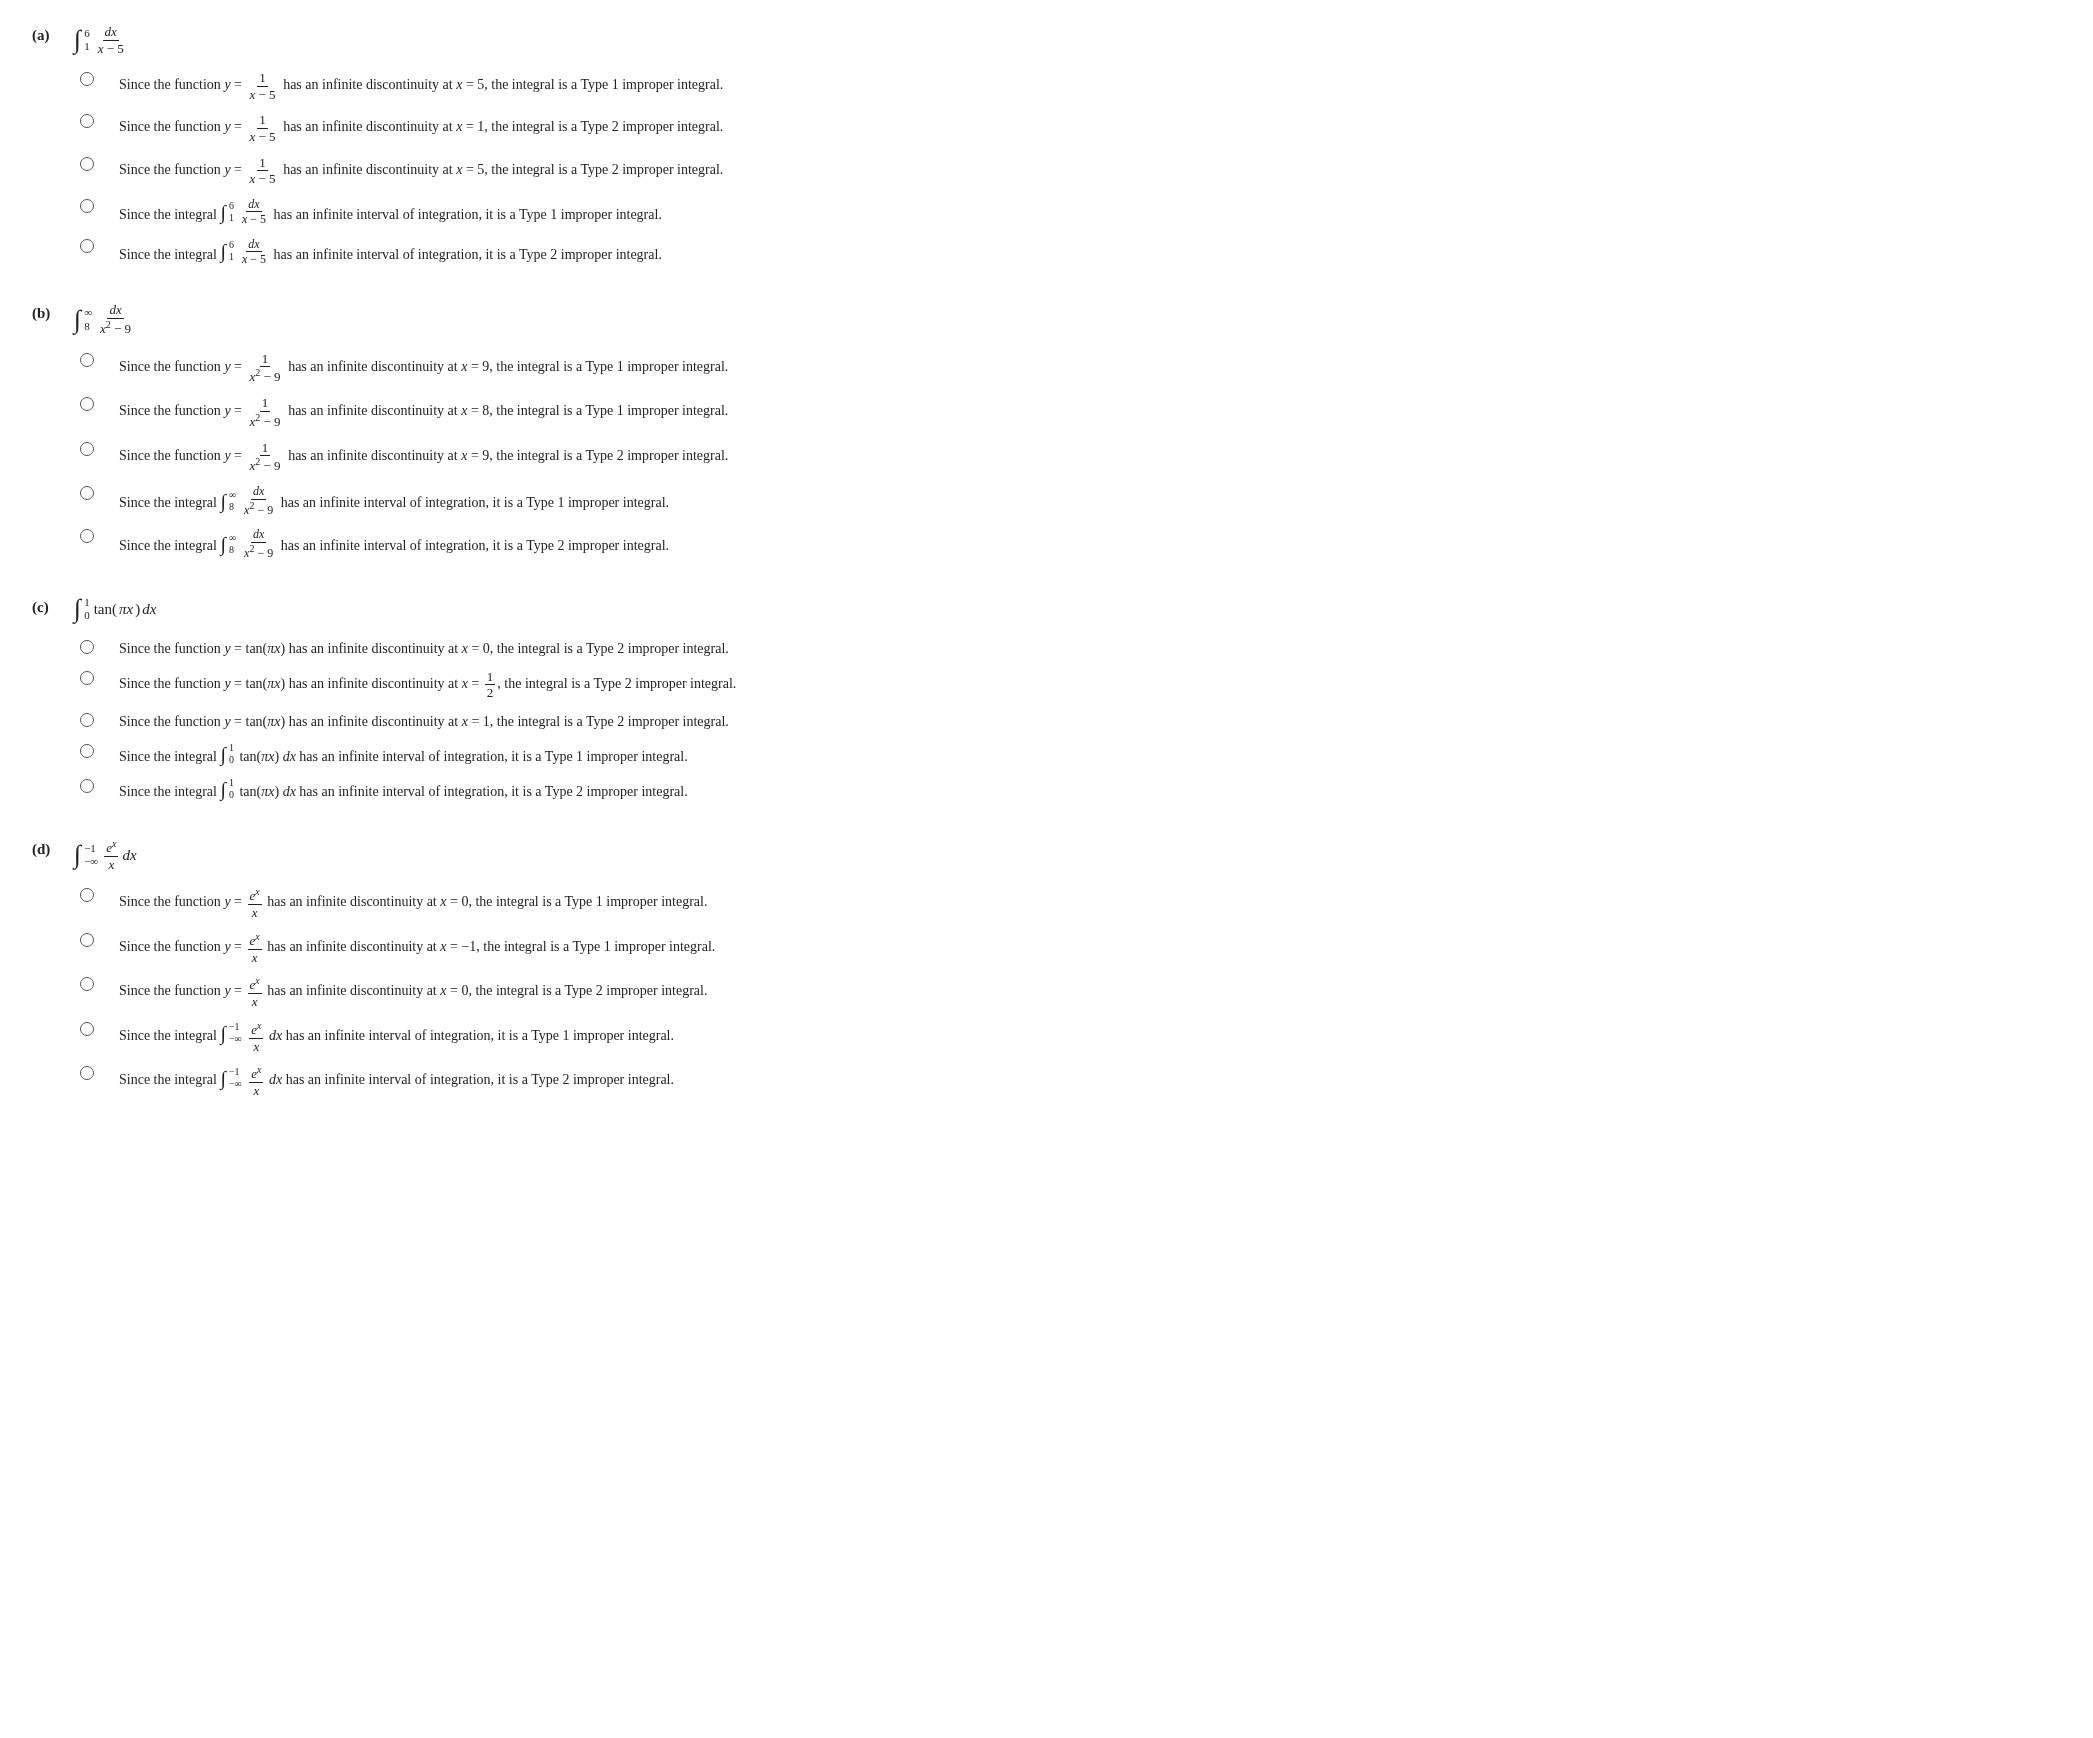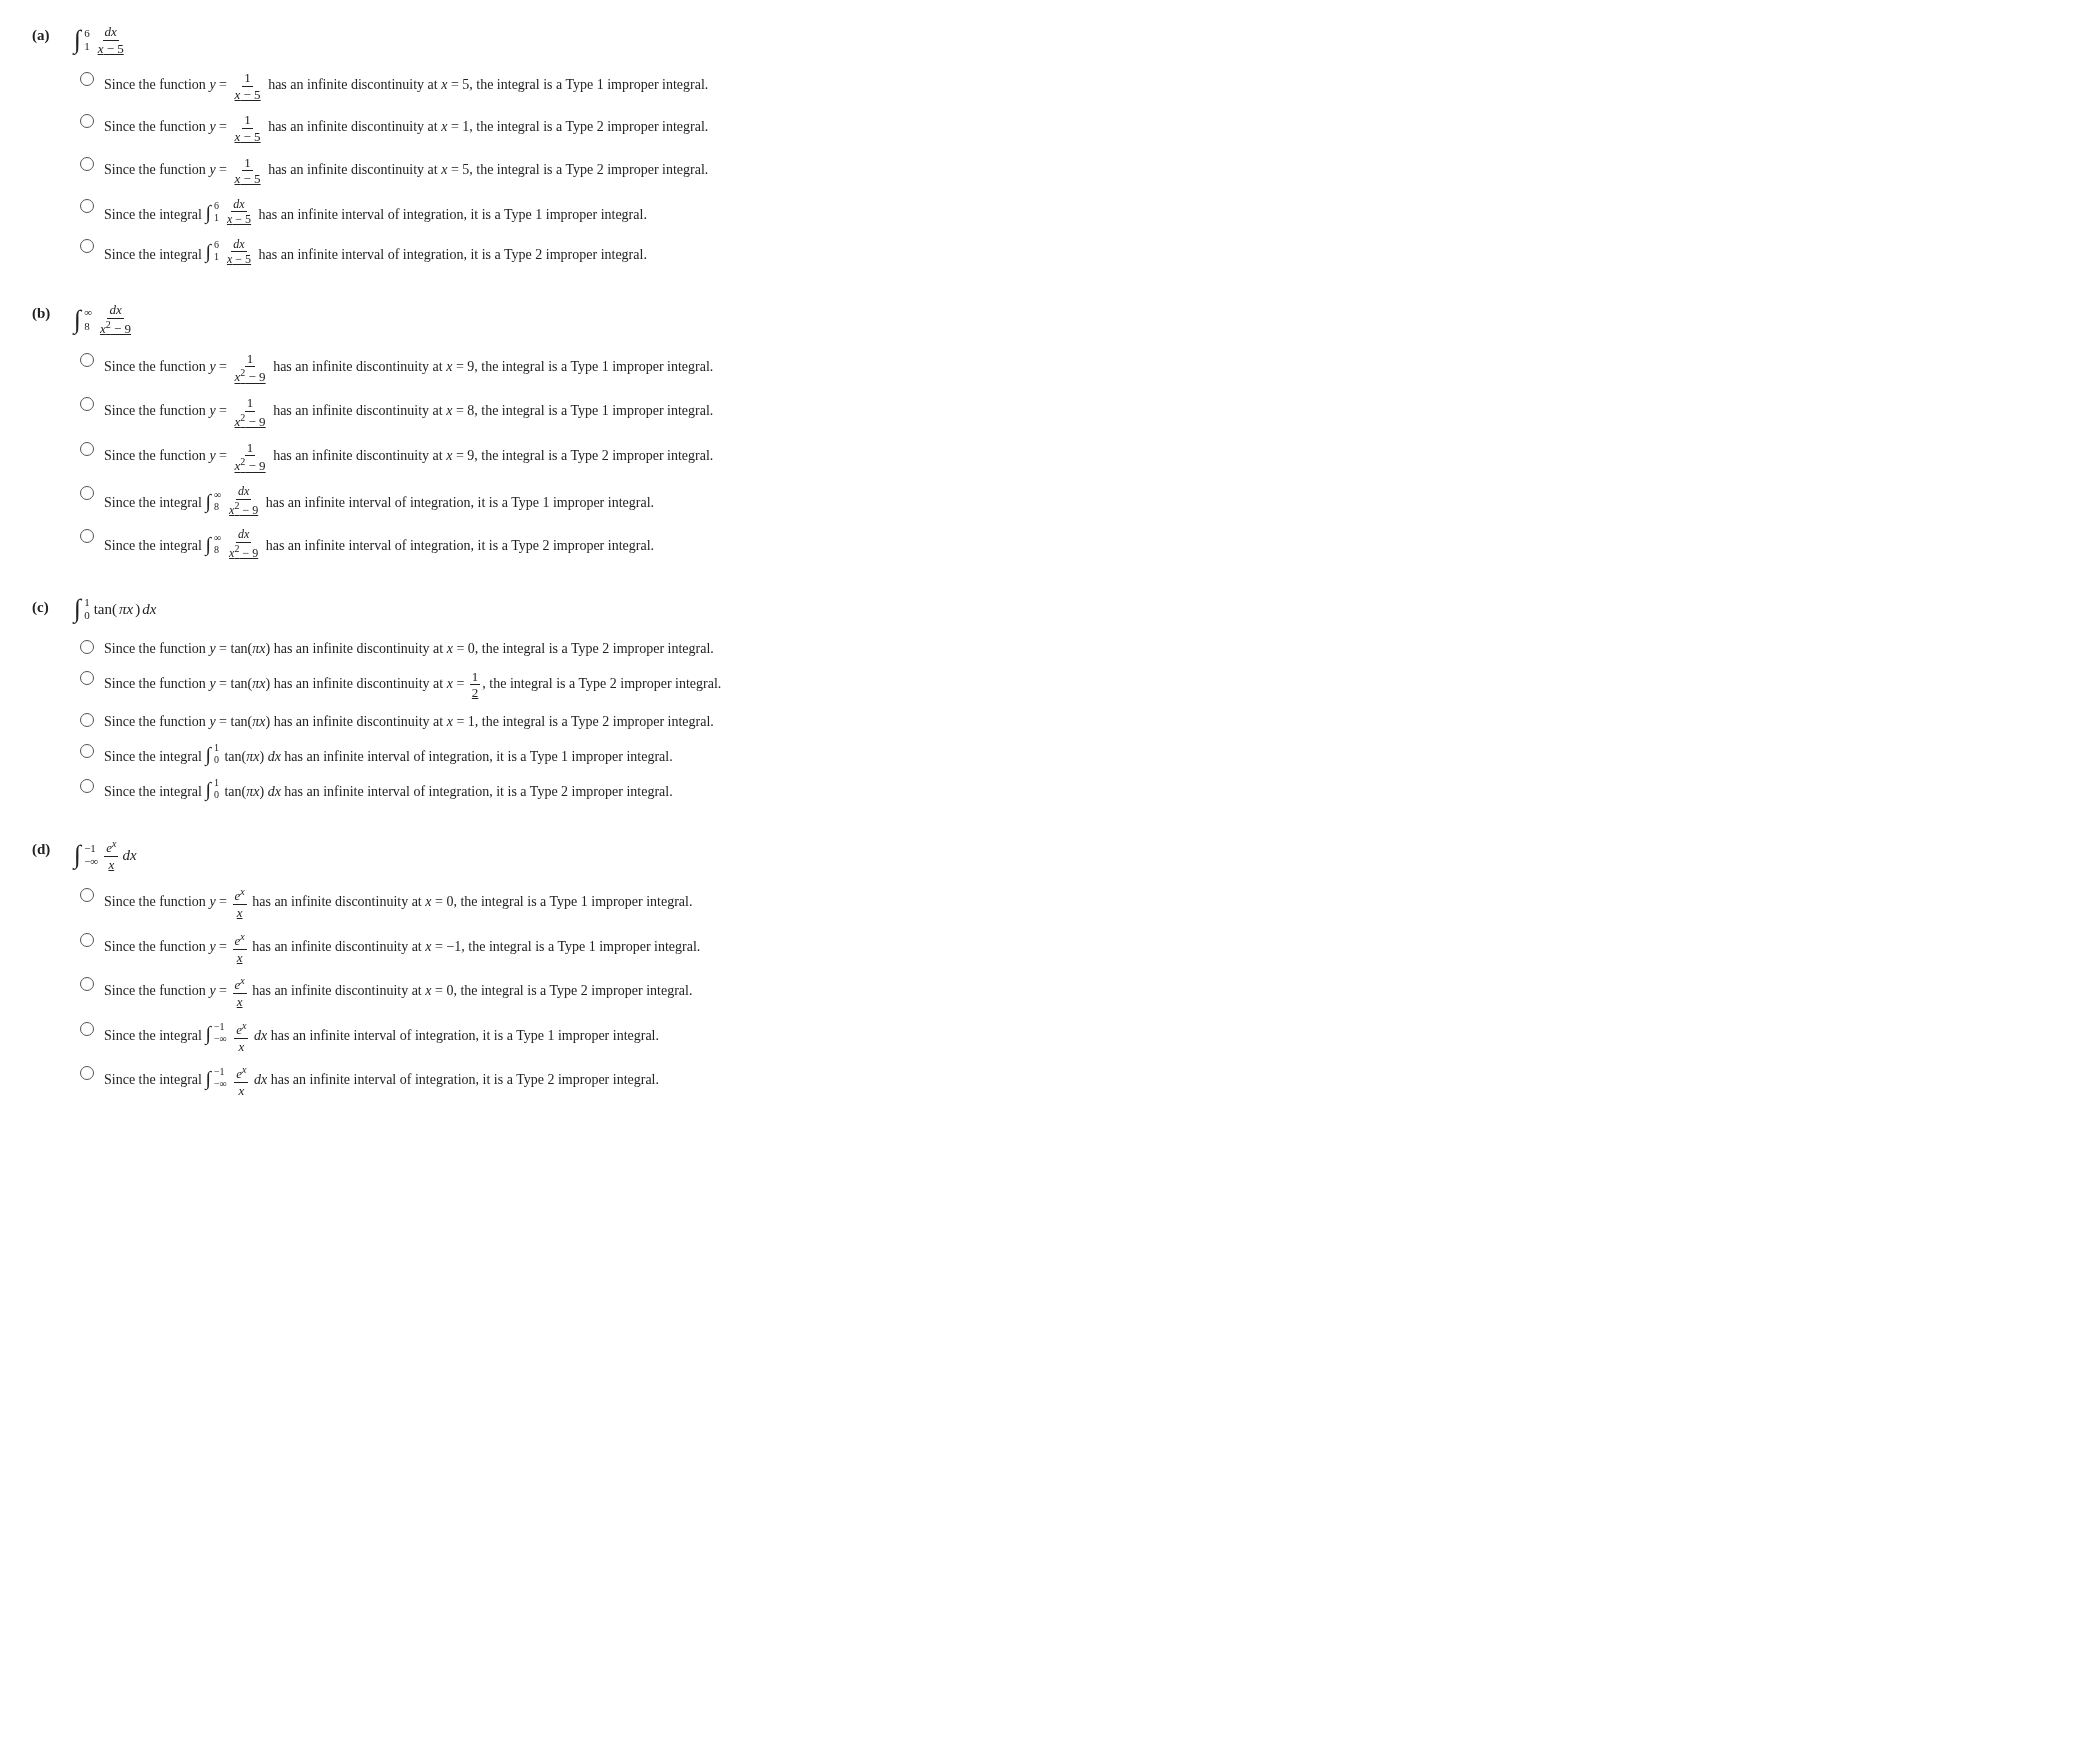--- a/index.html
+++ b/index.html
@@ -52,28 +52,28 @@
     .int-lower { align-self: flex-start; }
     .frac {
       display: inline-flex;
       flex-direction: column;
       align-items: center;
       vertical-align: middle;
       margin: 0 2px;
       font-size: 13px;
     }
     .frac-num { border-bottom: 1px solid #222; padding: 0 2px; line-height: 1.2; }
-    .frac-den { padding: 0 2px; line-height: 1.2; text-decoration: underline; }
+    .frac-den { padding: 0 2px; line-height: 1.2; }
     .options {
       margin-left: 48px;
     }
     .option {
       display: flex;
       align-items: flex-start;
-      gap: 10px;
+      gap: 25px;
       margin-bottom: 10px;
     }
     .radio-circle {
       width: 14px;
       height: 14px;
       border-radius: 50%;
       border: 1.5px solid #555;
       background: #fff;
       margin-top: 2px;
       flex-shrink: 0;

